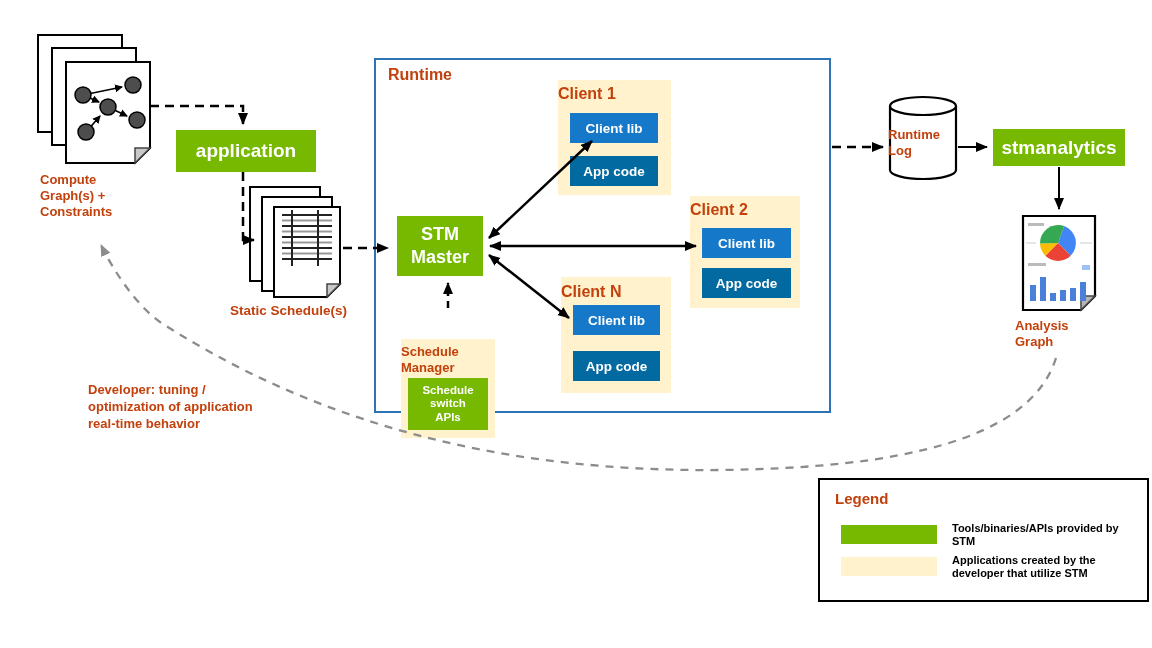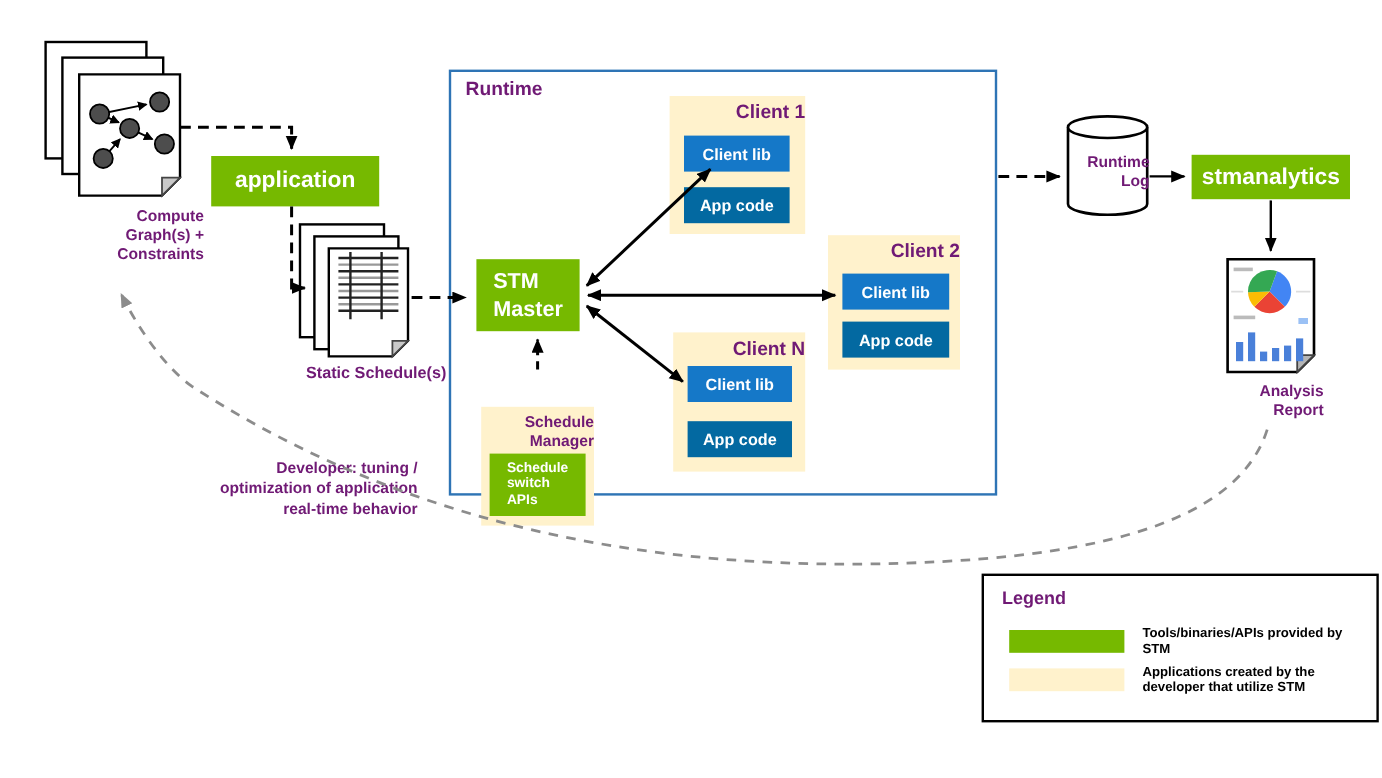--- a/index.html
+++ b/index.html
@@ -1,20 +1,20 @@
 <!DOCTYPE html>
 <html><head>
 <meta charset="utf-8">
 <style>
   html,body{margin:0;padding:0;background:#fff;}
   .canvas{position:relative;width:1152px;height:648px;background:#ffffff;
           font-family:"Liberation Sans",sans-serif;overflow:hidden;}
   .abs{position:absolute;}
-  .lbl{font-weight:bold;color:#701a75;text-align:right;white-space:pre-line;}
-  .whitetext{color:#fff;font-weight:bold;white-space:pre-line;}
+  .lbl{font-weight:bold;color:#c2410c;text-align:left;white-space:pre-line;}
+  .whitetext{color:#fff;font-weight:bold;text-align:center;white-space:pre-line;}
   .fillbox{display:flex;align-items:center;justify-content:center;}
   .greenbox{background:#76b900;}
   .creamcard{background:#fff2cc;}
   .bluebox{background:#1578c8;}
   .purplebox{background:#0369a1;}
   .runtime-box{border:2px solid #2e74b5;background:transparent;}
   .legend-box{border:2px solid #000;background:#fff;}
   .sw-green{background:#76b900;}
   .sw-cream{background:#fff2cc;}
   svg{display:block;}
@@ -152,21 +152,21 @@
     <g fill="#4a80d9">
       <rect x="10" y="72" width="6" height="16"></rect>
       <rect x="20" y="64" width="6" height="24"></rect>
       <rect x="30" y="80" width="6" height="8"></rect>
       <rect x="40" y="77" width="6" height="11"></rect>
       <rect x="50" y="75" width="6" height="13"></rect>
       <rect x="60" y="69" width="6" height="19"></rect>
     </g>
   </svg>
   <div class="abs lbl" style="left:1015px;top:318px;width:88px;font-size:13px;line-height:16px;">Analysis
-Report</div>
+Graph</div>
 
   <div class="abs lbl" style="left:88px;top:381px;width:260px;font-size:13px;line-height:17px;">Developer: tuning /
 optimization of application
 real-time behavior</div>
 
   <div class="abs legend-box" style="left:818px;top:478px;width:327px;height:120px;">
     <div class="abs lbl" style="left:15px;top:10px;font-size:15px;">Legend</div>
     <div class="abs sw-green" style="left:21px;top:45px;width:96px;height:19px;"></div>
     <div class="abs" style="left:132px;top:42px;width:185px;font-size:11px;line-height:13px;font-weight:bold;">Tools/binaries/APIs provided by STM</div>
     <div class="abs sw-cream" style="left:21px;top:77px;width:96px;height:19px;"></div>

